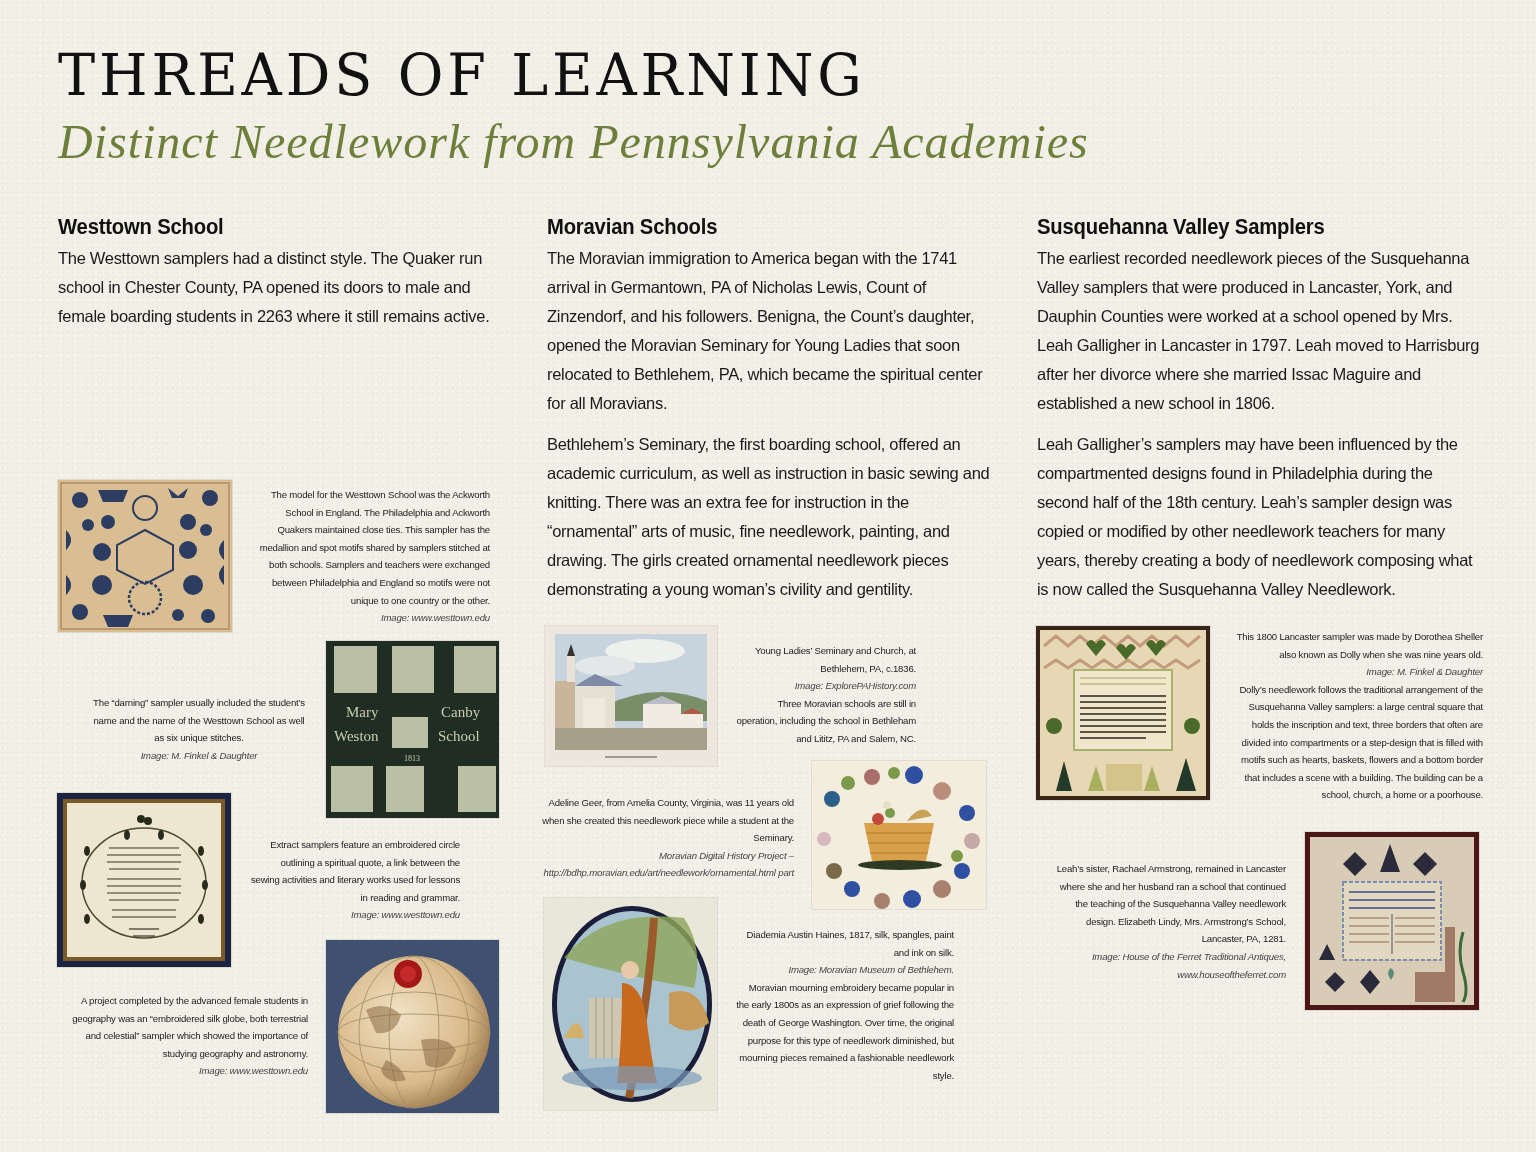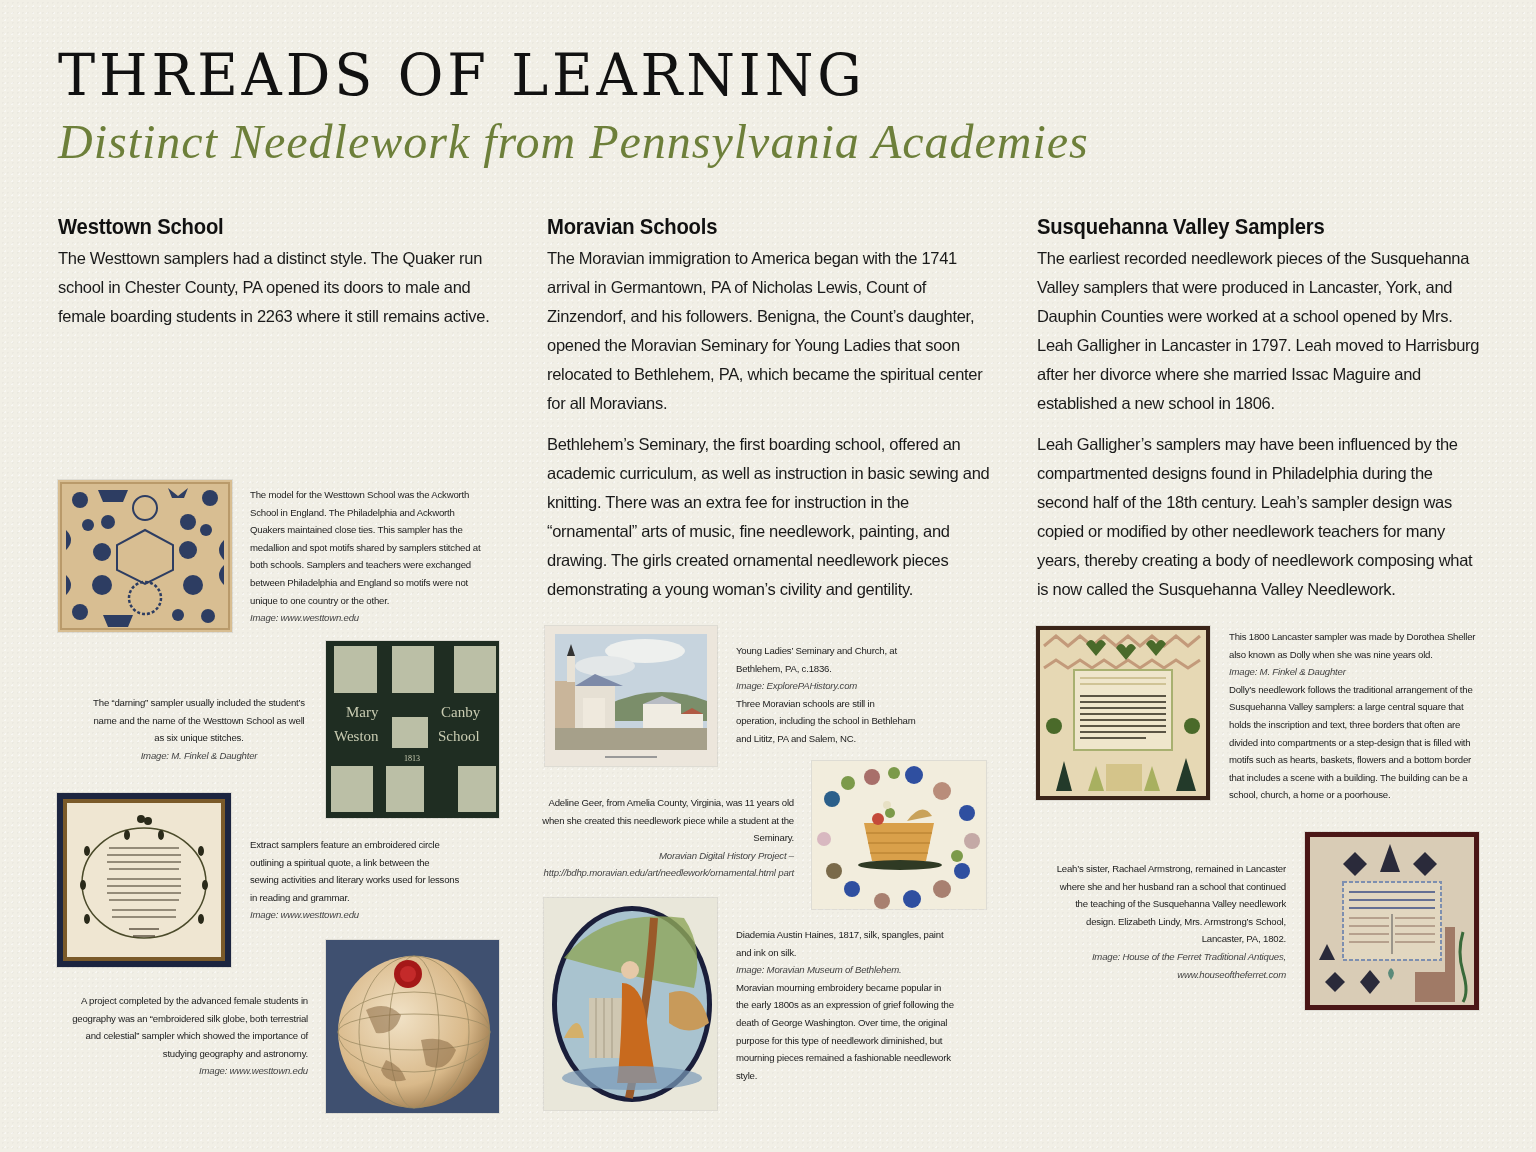--- a/index.html
+++ b/index.html
@@ -32,20 +32,21 @@
     font-size: 22px; color: #111; margin-bottom: 4px; letter-spacing: -0.2px;
     transform: scaleX(0.92); transform-origin: left;
   }
   .col p.body {
     font-size: 16.5px; line-height: 29px; color: #1a1a1a; margin-bottom: 12px;
     letter-spacing: -0.3px;
   }
   .cap {
     position: absolute; font-size: 9.6px; line-height: 17.6px; color: #222;
     letter-spacing: -0.2px;
+    text-align: right;
   }
   .cap .credit { font-style: italic; color: #444; display: block; }
   .cap.right { text-align: right; }
   .img {
     position: absolute; overflow: hidden;
     box-shadow: 0 0 0 1px rgba(0,0,0,0.08);
   }
   .img svg { width: 100%; height: 100%; display: block; }
 </style>
 </head>
@@ -332,21 +333,21 @@
       <circle cx="156" cy="100" r="8" fill="#4a6a2a"></circle>
   </svg>
 </div>
 <div class="cap" style="left:1229px;top:628px;width:254px;">
   <span>This 1800 Lancaster sampler was made by Dorothea Sheller also known as Dolly when she was nine years old.</span>
   <span class="credit">Image: M. Finkel &amp; Daughter</span>
   <span style="display:block;">Dolly’s needlework follows the traditional arrangement of the Susquehanna Valley samplers: a large central square that holds the inscription and text, three borders that often are divided into compartments or a step-design that is filled with motifs such as hearts, baskets, flowers and a bottom border that includes a scene with a building. The building can be a school, church, a home or a poorhouse.</span>
 </div>
 
 <div class="cap right" style="left:1050px;top:860px;width:236px;">
-  <span>Leah’s sister, Rachael Armstrong, remained in Lancaster where she and her husband ran a school that continued the teaching of the Susquehanna Valley needlework design. Elizabeth Lindy, Mrs. Armstrong’s School, Lancaster, PA, 1802.</span>
+  <span>Leah’s sister, Rachael Armstrong, remained in Lancaster where she and her husband ran a school that continued the teaching of the Susquehanna Valley needlework design. Elizabeth Lindy, Mrs. Armstrong’s School, Lancaster, PA, 1281.</span>
   <span class="credit">Image: House of the Ferret Traditional Antiques, www.houseoftheferret.com</span>
 </div>
 <div class="img" style="left:1305px;top:832px;width:174px;height:178px;background:#4a1818;">
   <svg viewBox="0 0 174 178">
     <rect width="174" height="178" fill="#4a1616"></rect>
     <rect x="5" y="5" width="164" height="168" fill="#d9ccb6"></rect>
     <g fill="#2a2a3a">
       <polygon points="50,20 62,32 50,44 38,32"></polygon>
         <polygon points="120,20 132,32 120,44 108,32"></polygon>
       <polygon points="85,12 95,40 75,40"></polygon>

